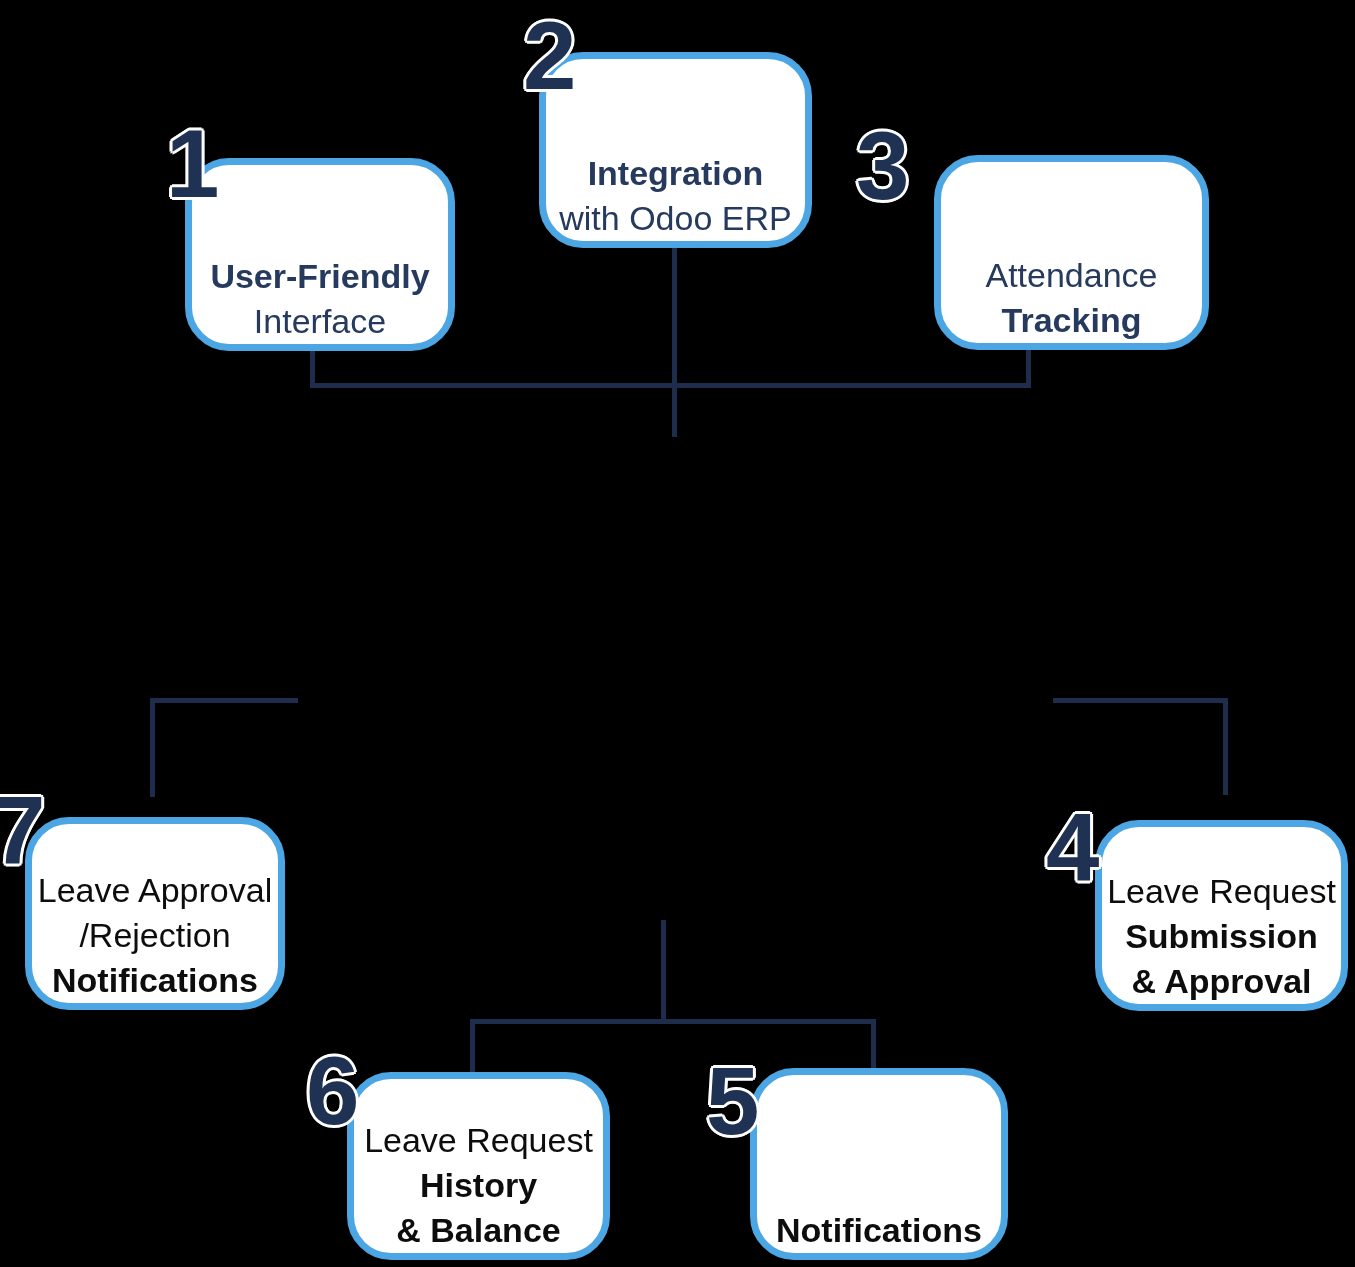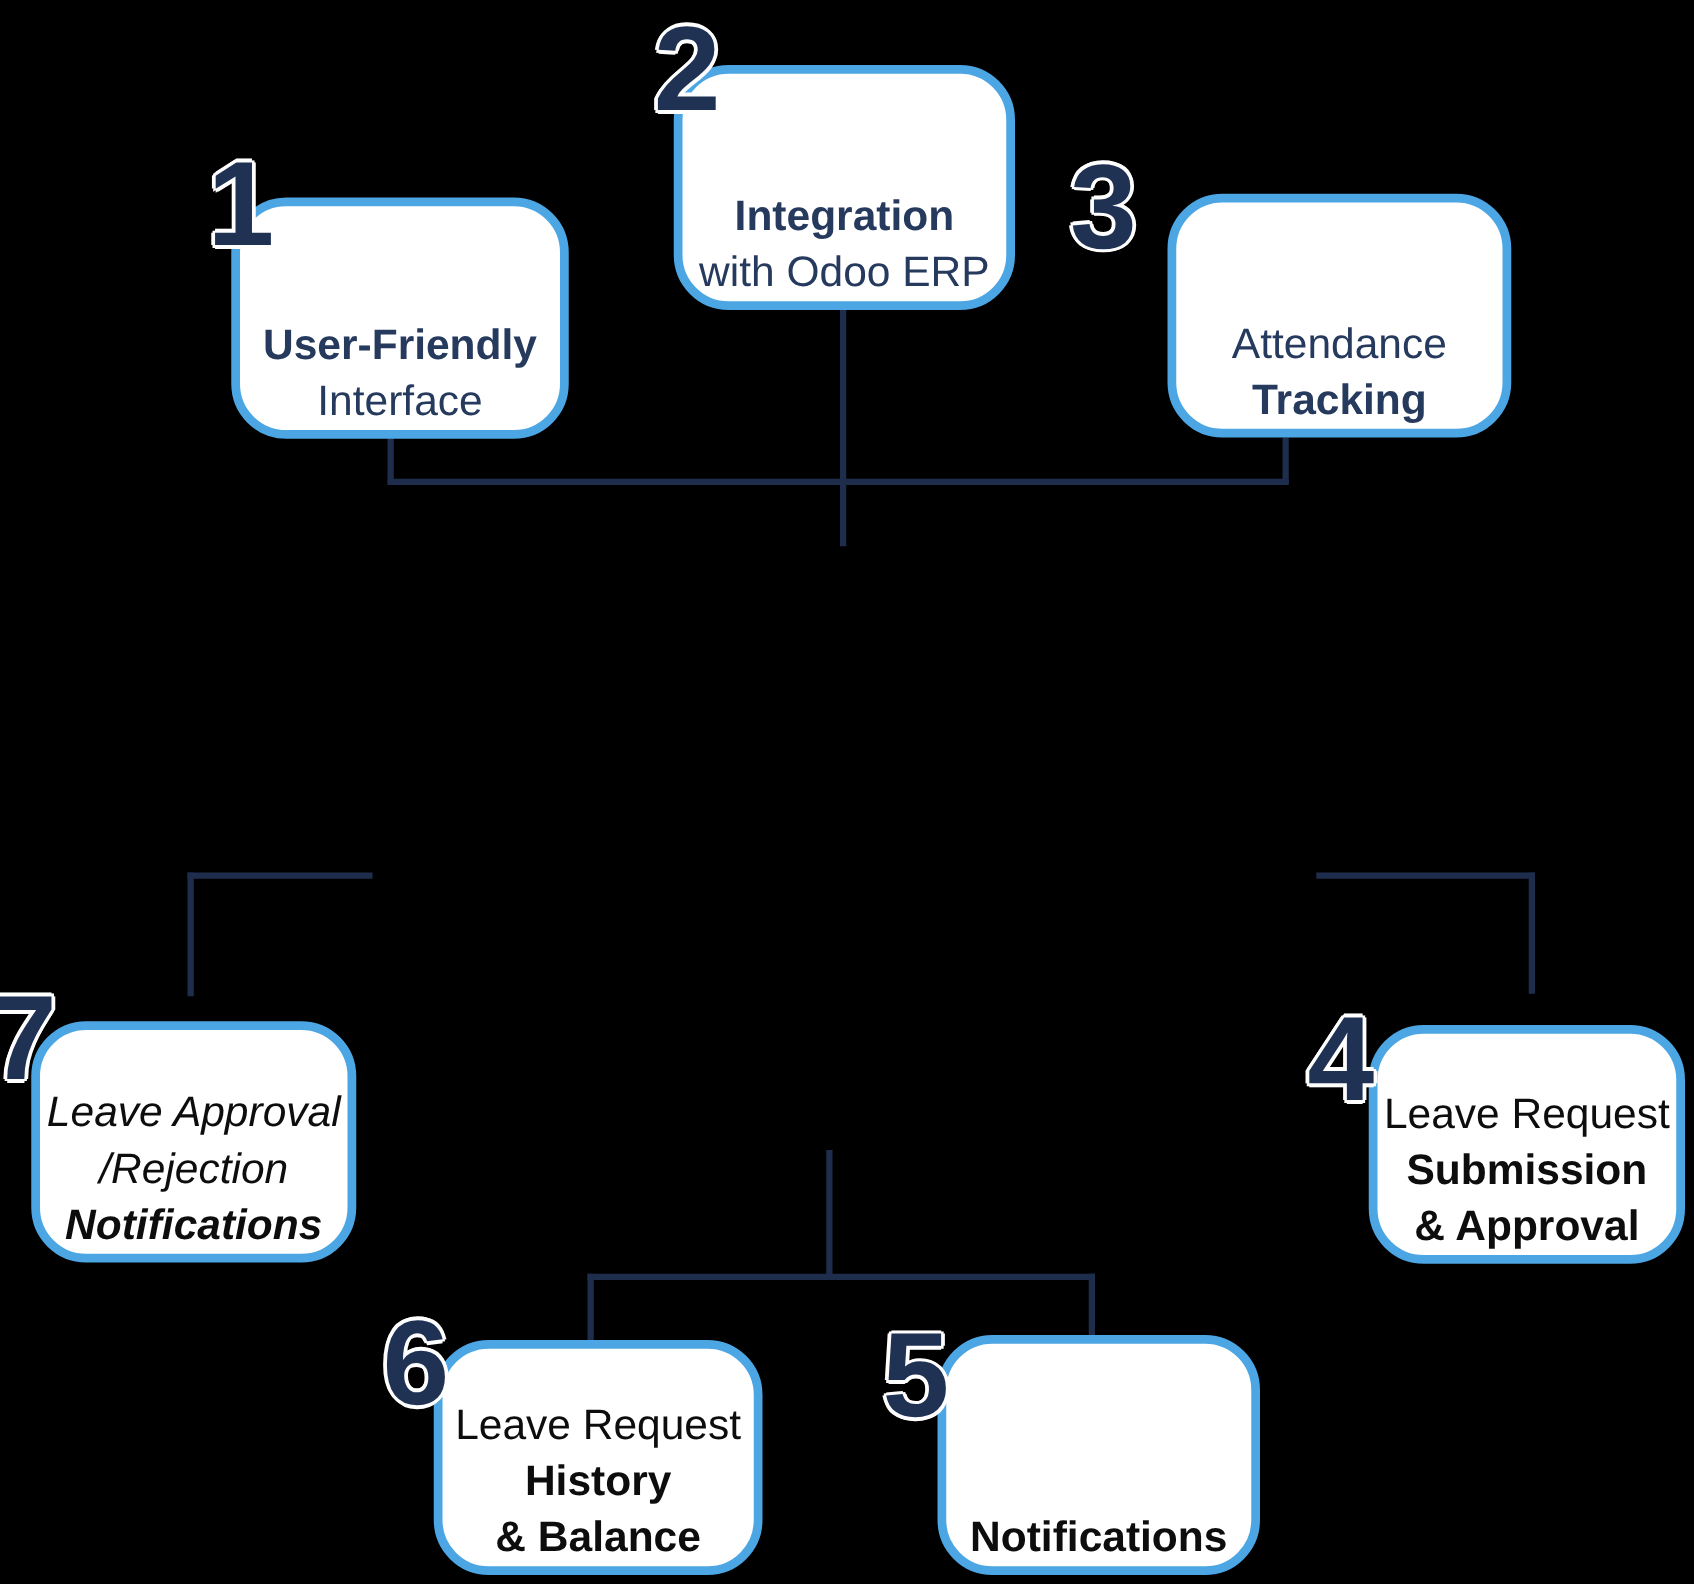--- a/index.html
+++ b/index.html
@@ -107,21 +107,21 @@
   </div>
 
   <div class="box black" style="left:347px;top:1072px;width:263px;height:188px;">
     <div class="lines">
       <div class="ln">Leave Request</div>
       <div class="ln bold">History</div>
       <div class="ln bold">&amp; Balance</div>
     </div>
   </div>
 
-  <div class="box black" style="left:25px;top:817px;width:260px;height:193px;font-style:italic;">
+  <div class="box black" style="left:25px;top:817px;width:260px;height:193px;">
     <div class="lines">
       <div class="ln">Leave Approval</div>
       <div class="ln">/Rejection</div>
       <div class="ln bold">Notifications</div>
     </div>
   </div>
 
 </div>
 
 </body></html>

